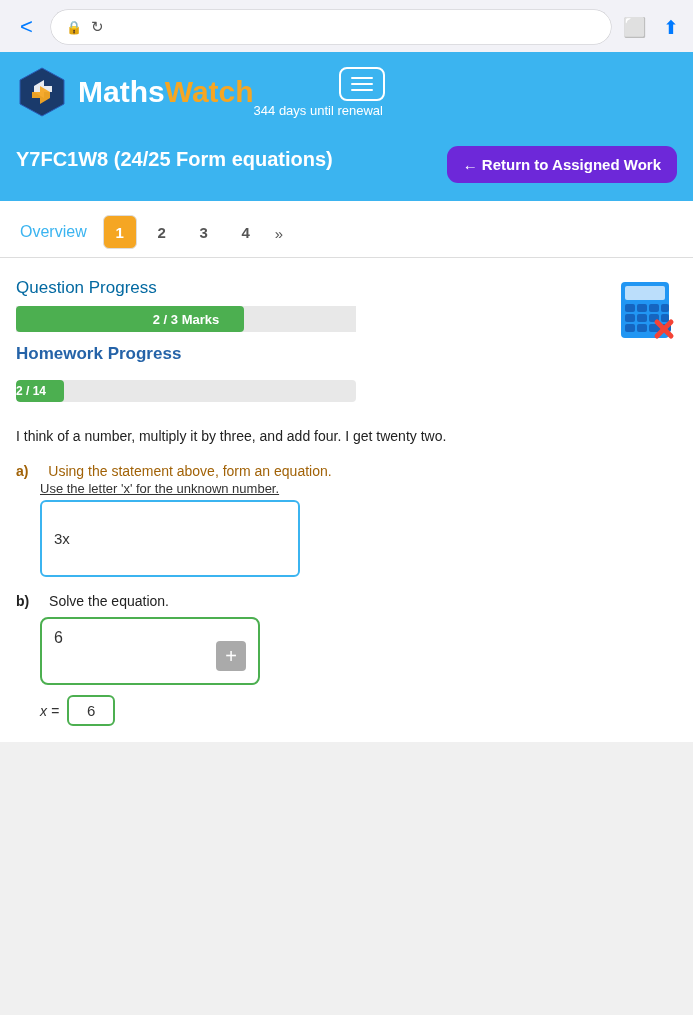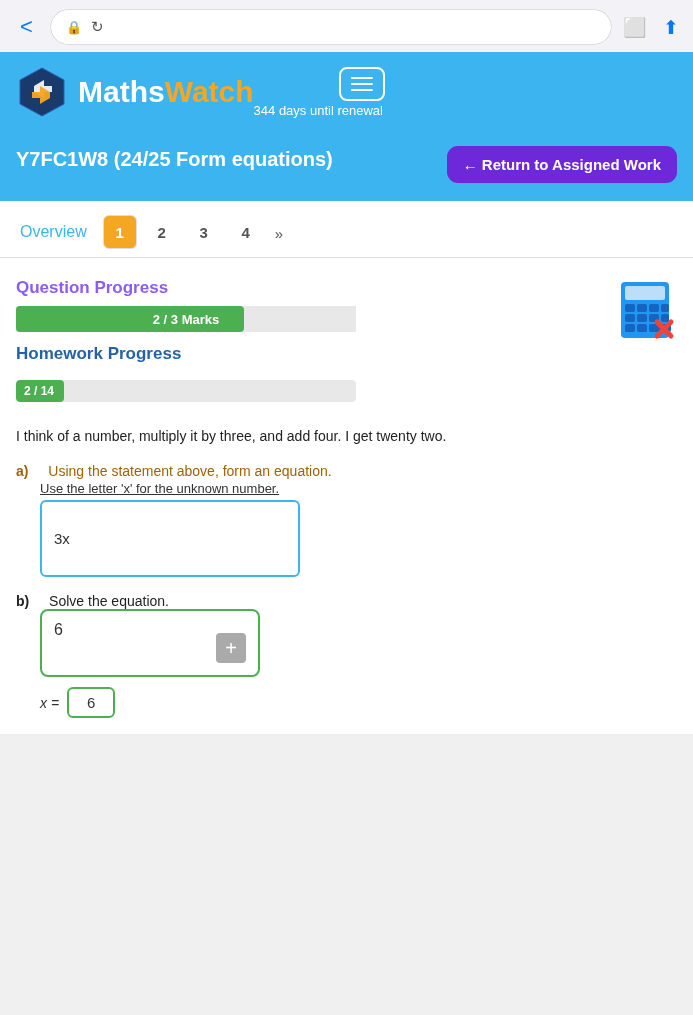--- a/index.html
+++ b/index.html
@@ -168,23 +168,23 @@
 
     
     .progress-section {
       padding: 20px 16px 10px;
       display: flex;
       justify-content: space-between;
       align-items: flex-start;
     }
     .progress-left { flex: 1; }
     .progress-title {
-      color: #8b5cf6;
+      color: #0369a1;
       font-size: 17px;
-      font-weight: 700;
+      font-weight: 400;
       margin-bottom: 8px;
     }
     .progress-bar-outer {
       background: #e8e8e8;
       border-radius: 0;
       height: 26px;
       width: 340px;
       position: relative;
       overflow: hidden;
     }
@@ -219,21 +219,20 @@
       width: 340px;
       position: relative;
       overflow: hidden;
     }
     .hw-bar-inner {
       background: #4caf50;
       height: 100%;
       border-radius: 4px;
       display: flex;
       align-items: center;
-      padding-left: 8px;
     }
     .hw-label {
       color: white;
       font-size: 12px;
       font-weight: 700;
     }
 
     
     .calc-icon {
       width: 64px;
@@ -281,21 +280,21 @@
       margin-left: 24px;
     }
 
     
     .part-b-block {
       padding: 4px 16px 16px;
     }
     .part-b-label {
       font-size: 14px;
       color: #222;
-      margin-bottom: 0;
+      margin-bottom: 8px;
     }
     .solve-input-box {
       border: 2px solid #4caf50;
       border-radius: 8px;
       padding: 10px 12px;
       width: 220px;
       height: 68px;
       margin-left: 24px;
       position: relative;
       display: flex;

